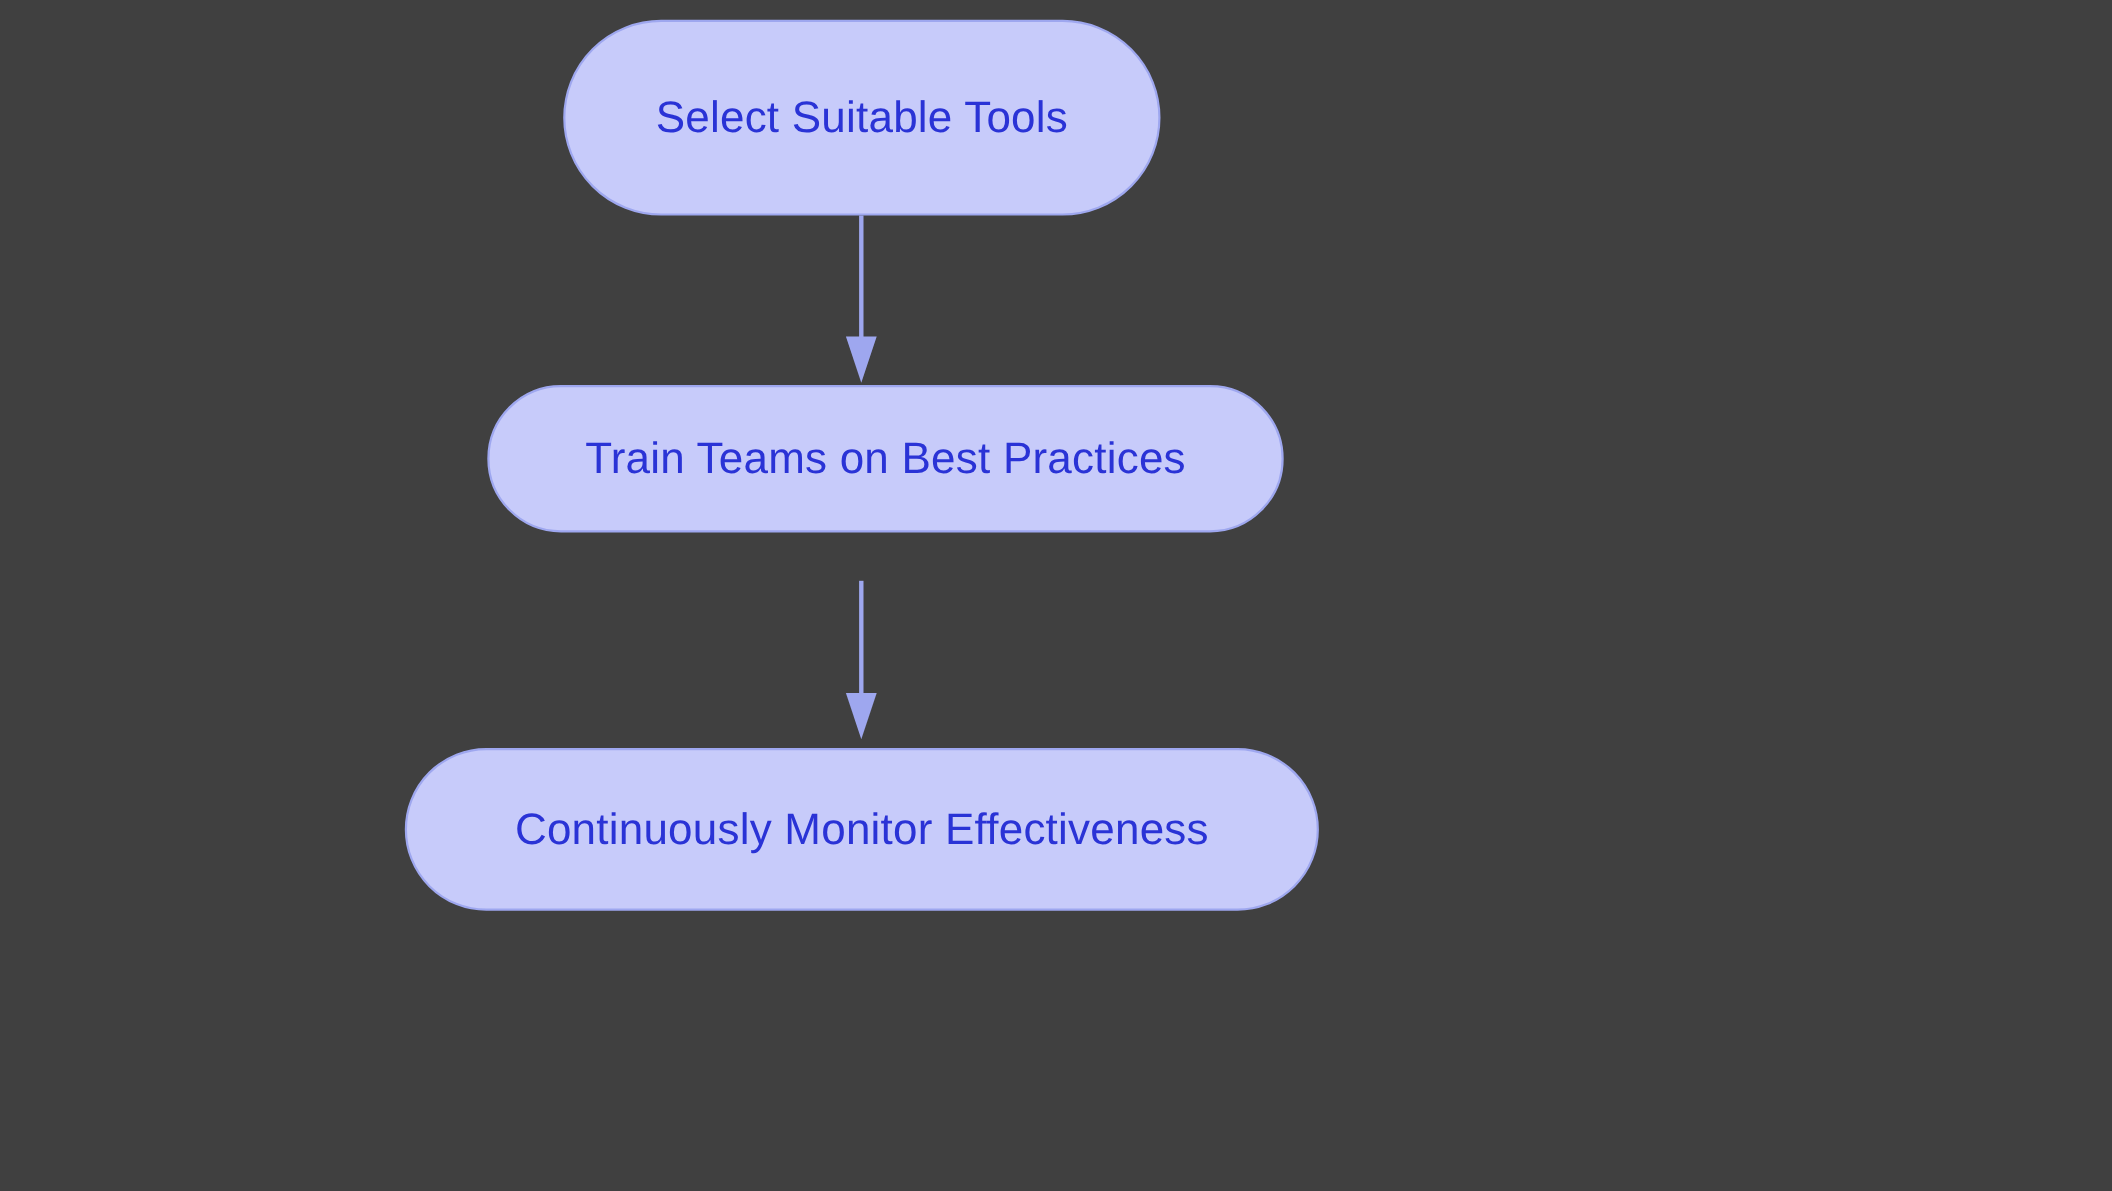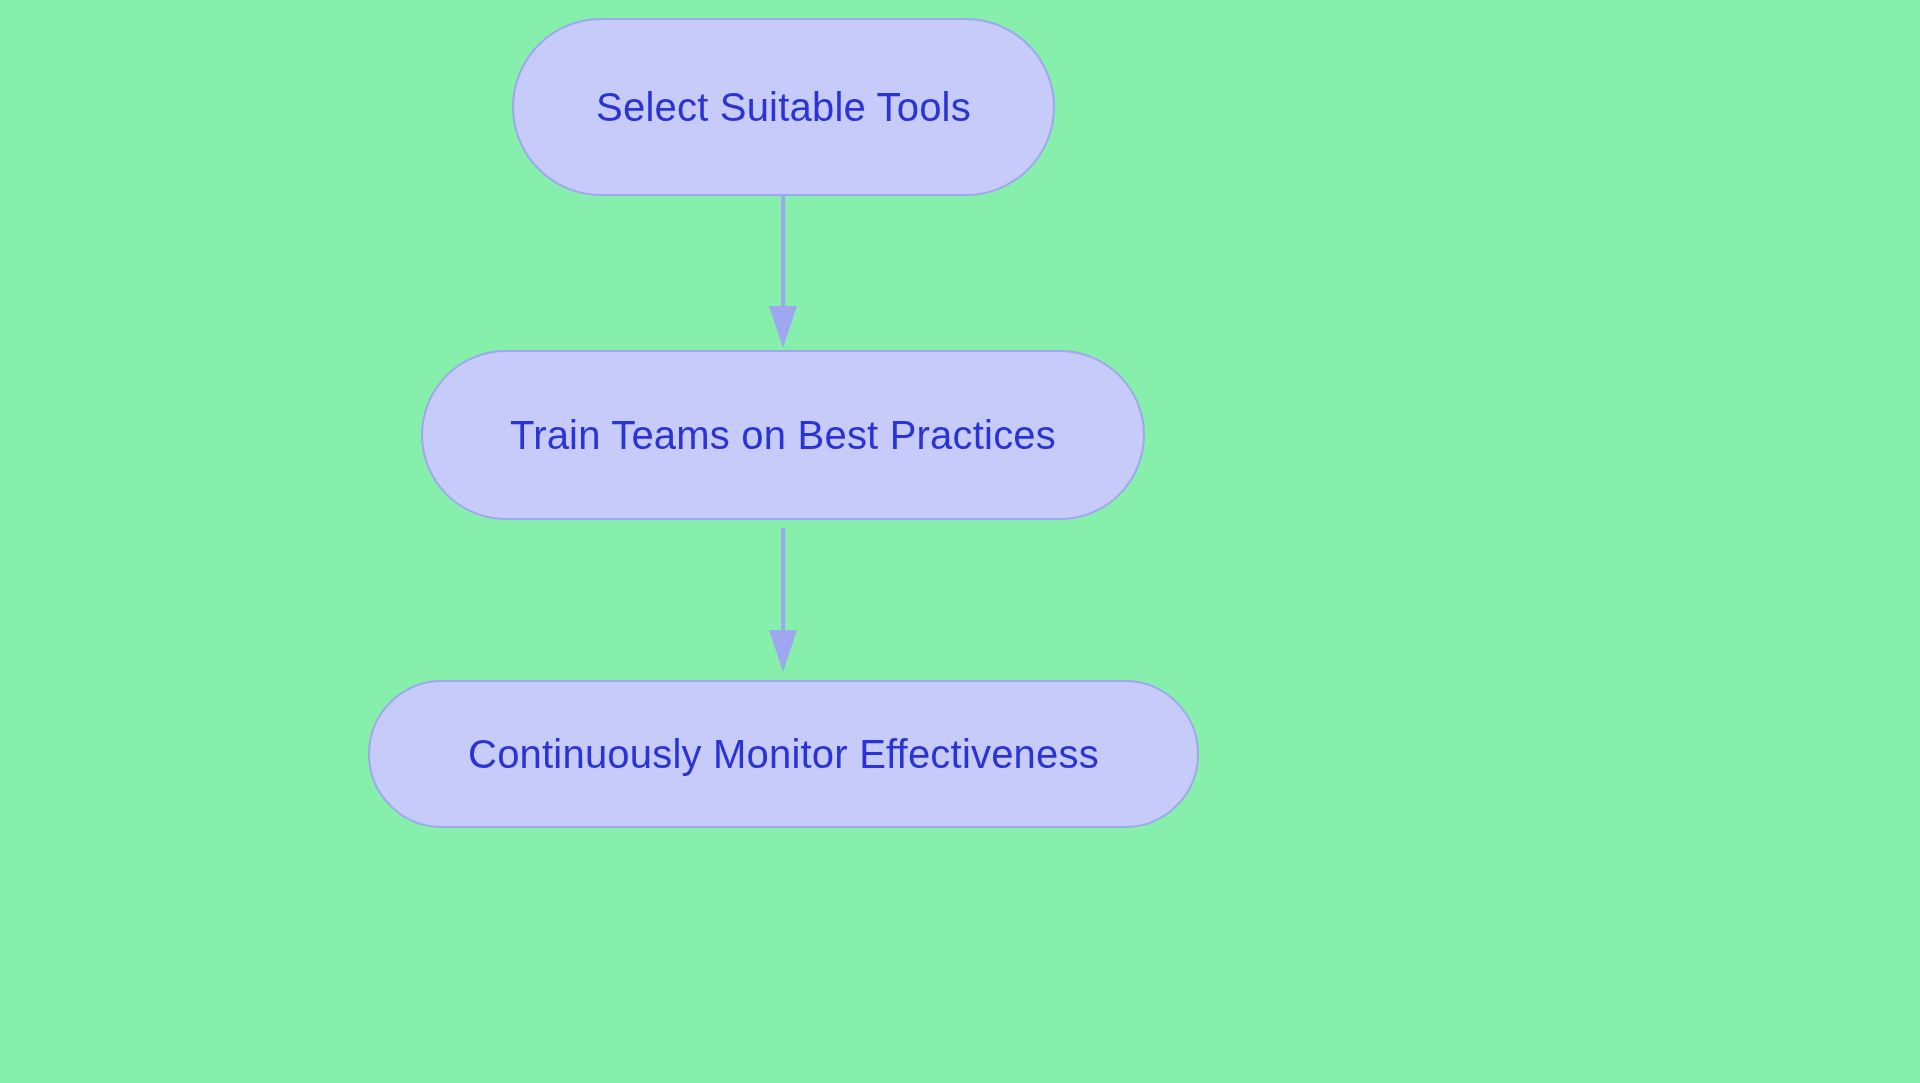--- a/index.html
+++ b/index.html
@@ -10,21 +10,21 @@
   body {
     width: 1920px;
     height: 1083px;
     overflow: hidden;
     font-family: "Liberation Sans", sans-serif;
   }
   #flowchart-canvas {
     position: relative;
     width: 1920px;
     height: 1083px;
-    background: #86efac;
+    background: #404040;
   }
   .node {
     position: absolute;
     box-sizing: border-box;
     display: flex;
     align-items: center;
     justify-content: center;
     border-style: solid;
     border-width: 2px;
     border-radius: 999px;
@@ -67,21 +67,21 @@
       <line x1="783" y1="528" x2="783" y2="640" stroke="#9ea7ef" stroke-width="4"></line>
       <polygon points="769,630 797,630 783,672" fill="#9ea7ef"></polygon>
     </g>
   </svg>
 
   <div class="node" id="node-1" style="left:512px; top:18px; width:543px; height:178px;
               background:#c7cbfa; border-color:#9ea7ef; color:#2a33d6;">
     <span class="node-label" style="font-size:40px;">Select Suitable Tools</span>
   </div>
 
-  <div class="node" id="node-2" style="left:421px; top:350px; width:724px; height:170px;
+  <div class="node" id="node-2" style="left:443px; top:350px; width:724px; height:134px;
               background:#c7cbfa; border-color:#9ea7ef; color:#2a33d6;">
     <span class="node-label" style="font-size:40px;">Train Teams on Best Practices</span>
   </div>
 
   <div class="node" id="node-3" style="left:368px; top:680px; width:831px; height:148px;
               background:#c7cbfa; border-color:#9ea7ef; color:#2a33d6;">
     <span class="node-label" style="font-size:40px;">Continuously Monitor Effectiveness</span>
   </div>
 
 </div>

